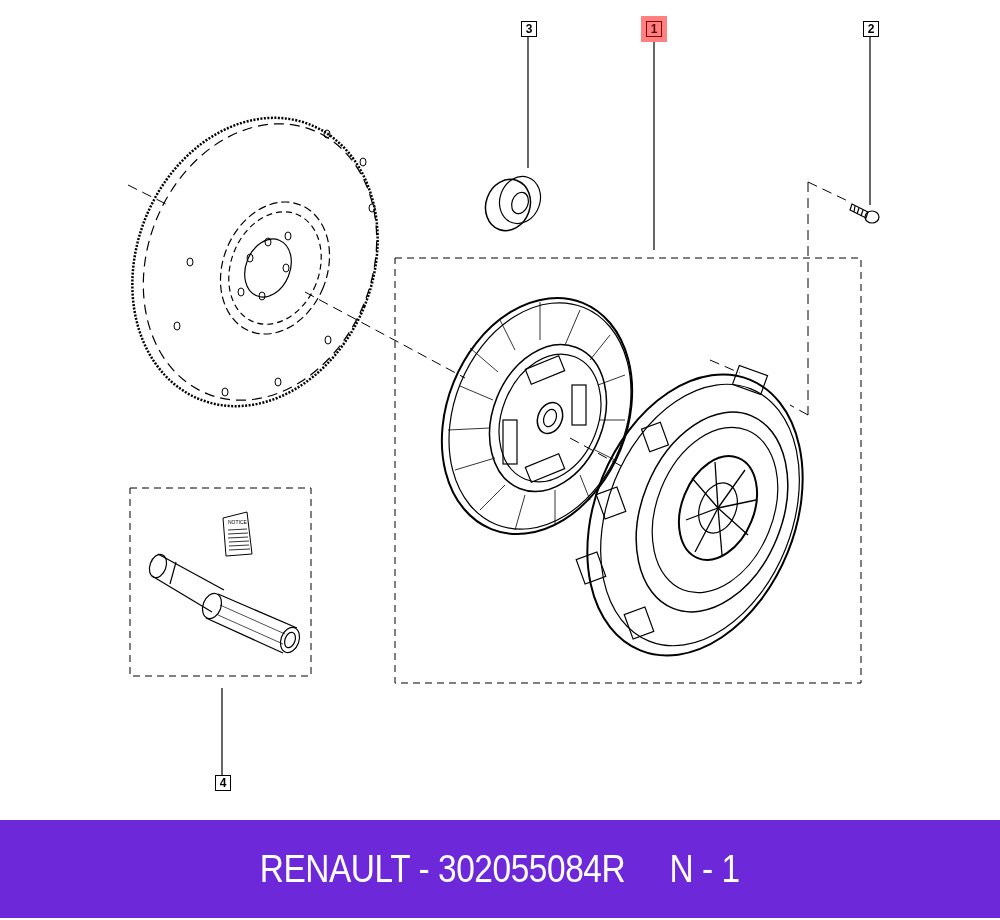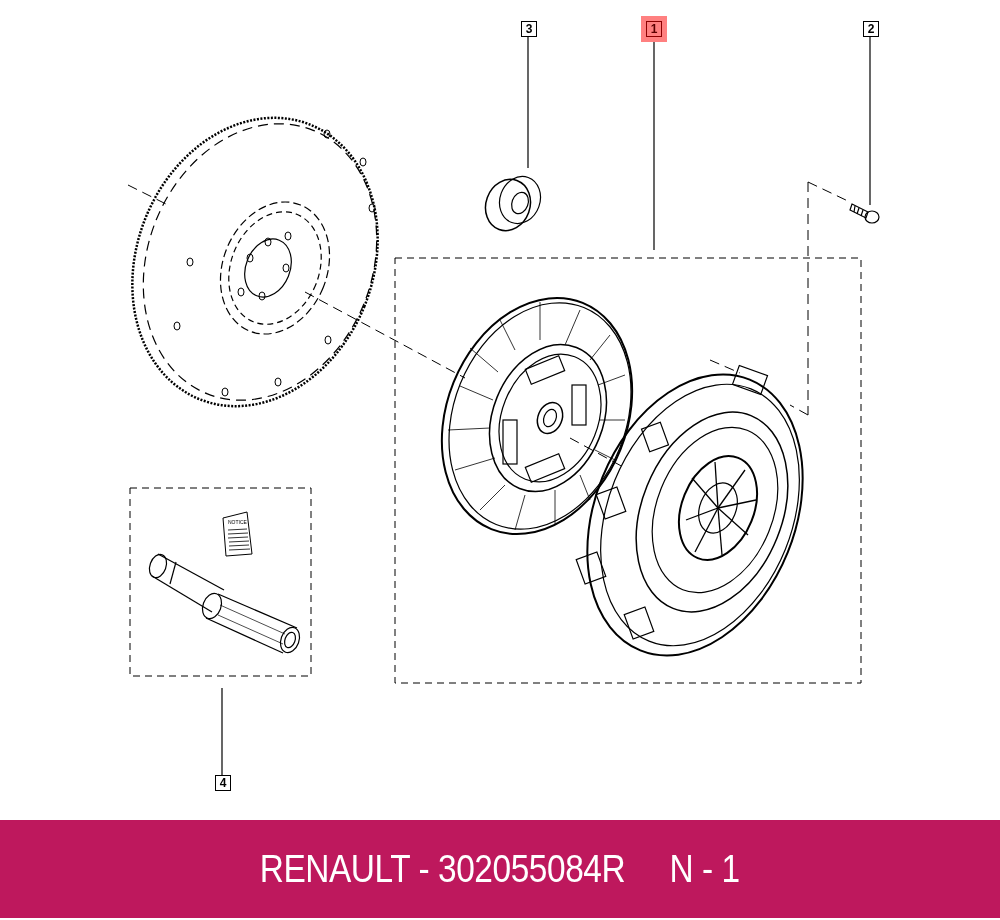--- a/index.html
+++ b/index.html
@@ -4,21 +4,21 @@
 <style>
   html, body { margin: 0; padding: 0; background: #ffffff; }
   body { width: 1000px; height: 920px; position: relative; overflow: hidden; font-family: "Liberation Sans", sans-serif; }
   #diagram { position: absolute; left: 0; top: 0; width: 1000px; height: 820px; }
   .callout {
     position: absolute; width: 14px; height: 14px; border: 1px solid #000; background: #fff;
     font: bold 12px "Liberation Sans", sans-serif; color: #000; text-align: center; line-height: 14px;
   }
   .callout.highlight { background: #ff8080; border-color: #8b0000; color: #5a0000; box-shadow: 0 0 0 5px #ff8080; }
   #footer {
-    position: absolute; left: 0; top: 820px; width: 1000px; height: 98px; background: #be185d;
+    position: absolute; left: 0; top: 820px; width: 1000px; height: 98px; background: #6d28d9;
     display: flex; align-items: center; justify-content: center;
   }
   #footer .ftext { color: #ffffff; font: 38px "Liberation Sans Narrow", "Liberation Sans", sans-serif; letter-spacing: -0.5px; transform: scaleX(0.88); white-space: pre; }
 </style>
 </head>
 <body>
 
 <svg id="diagram" viewBox="0 0 1000 820" xmlns="http://www.w3.org/2000/svg">
   <g fill="none" stroke="#000" stroke-width="1.2">
 

